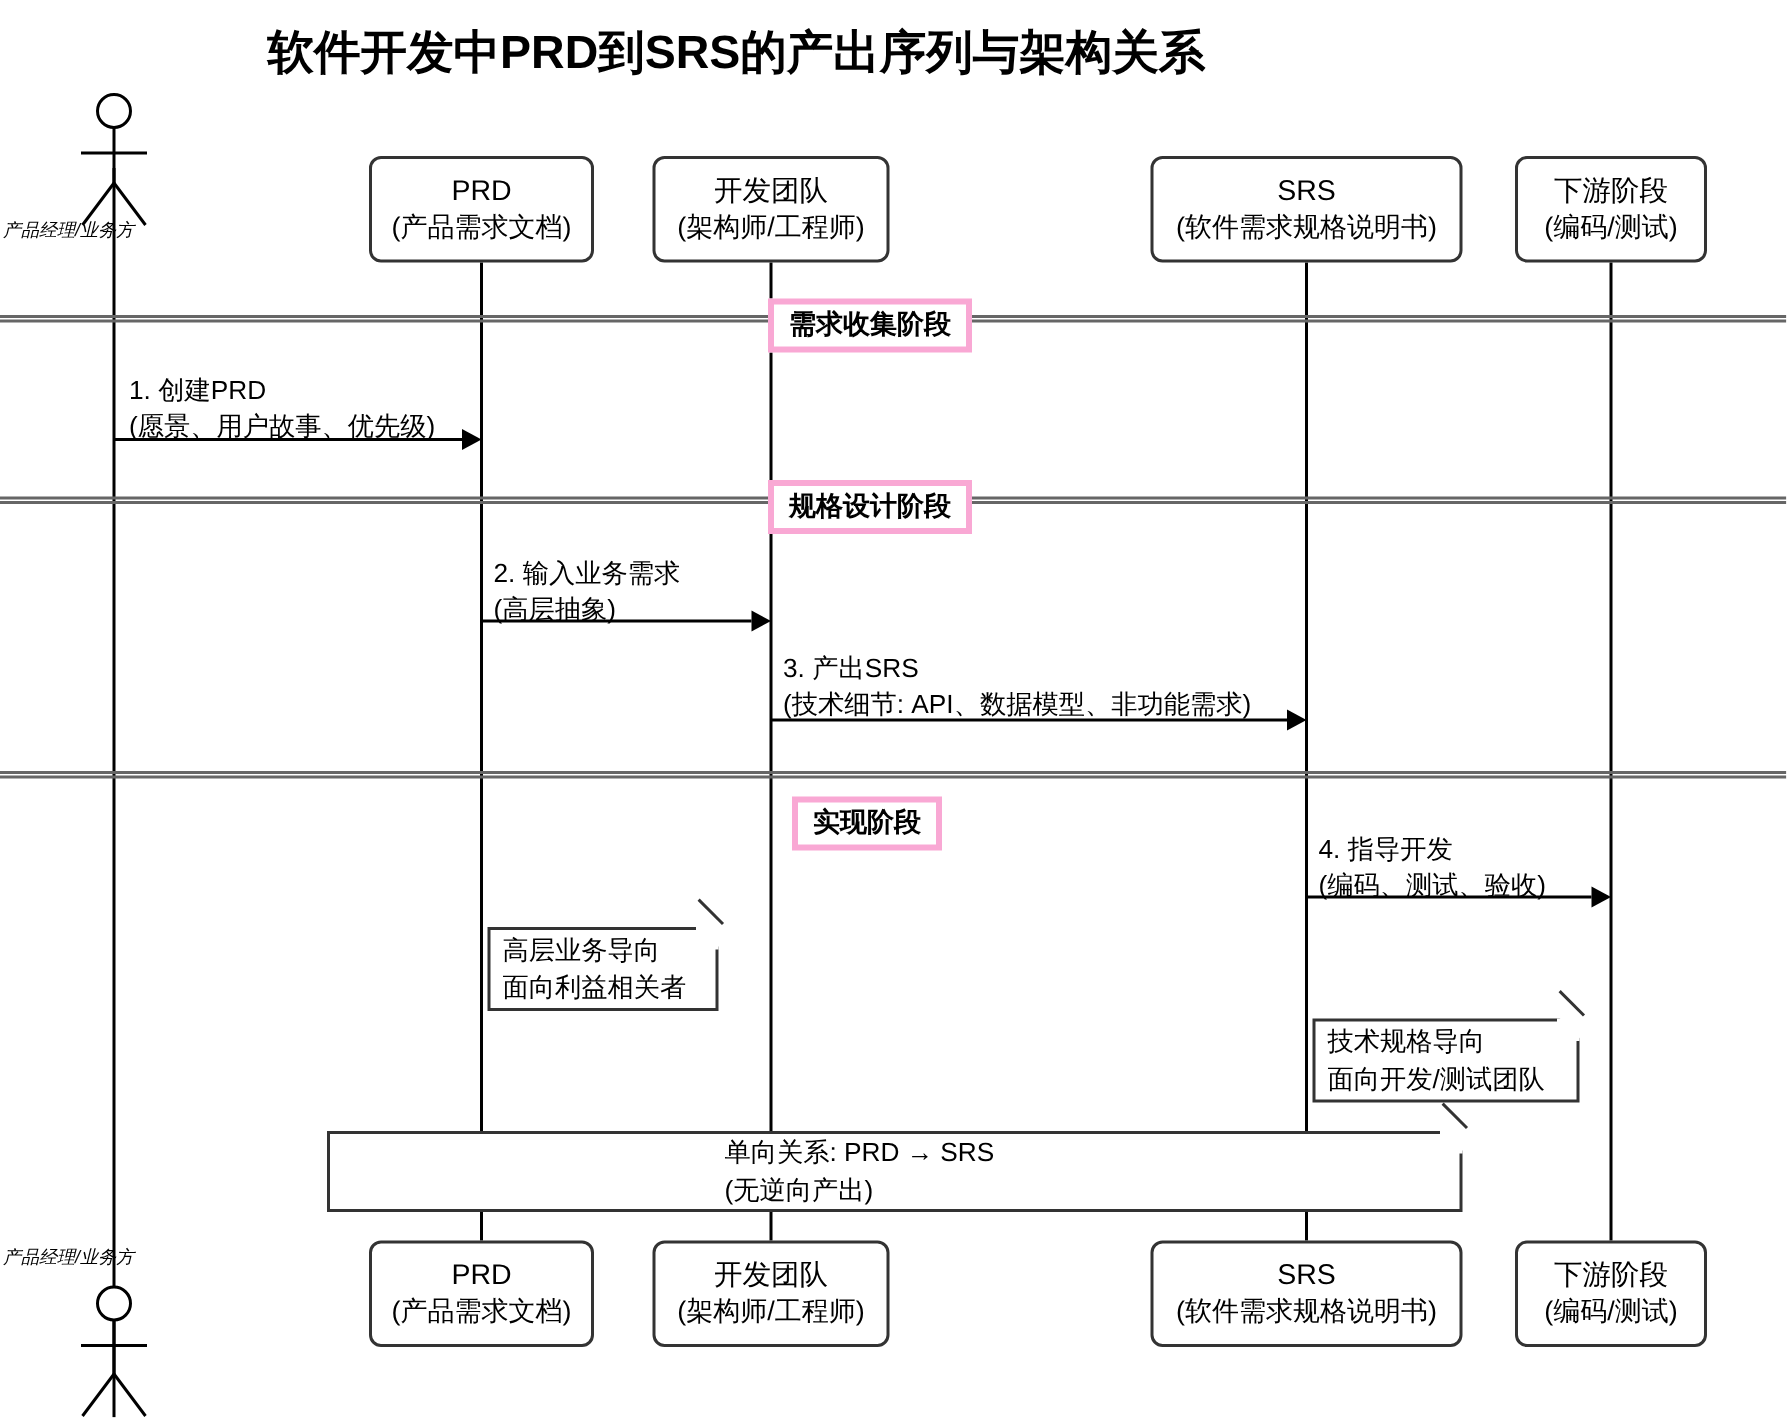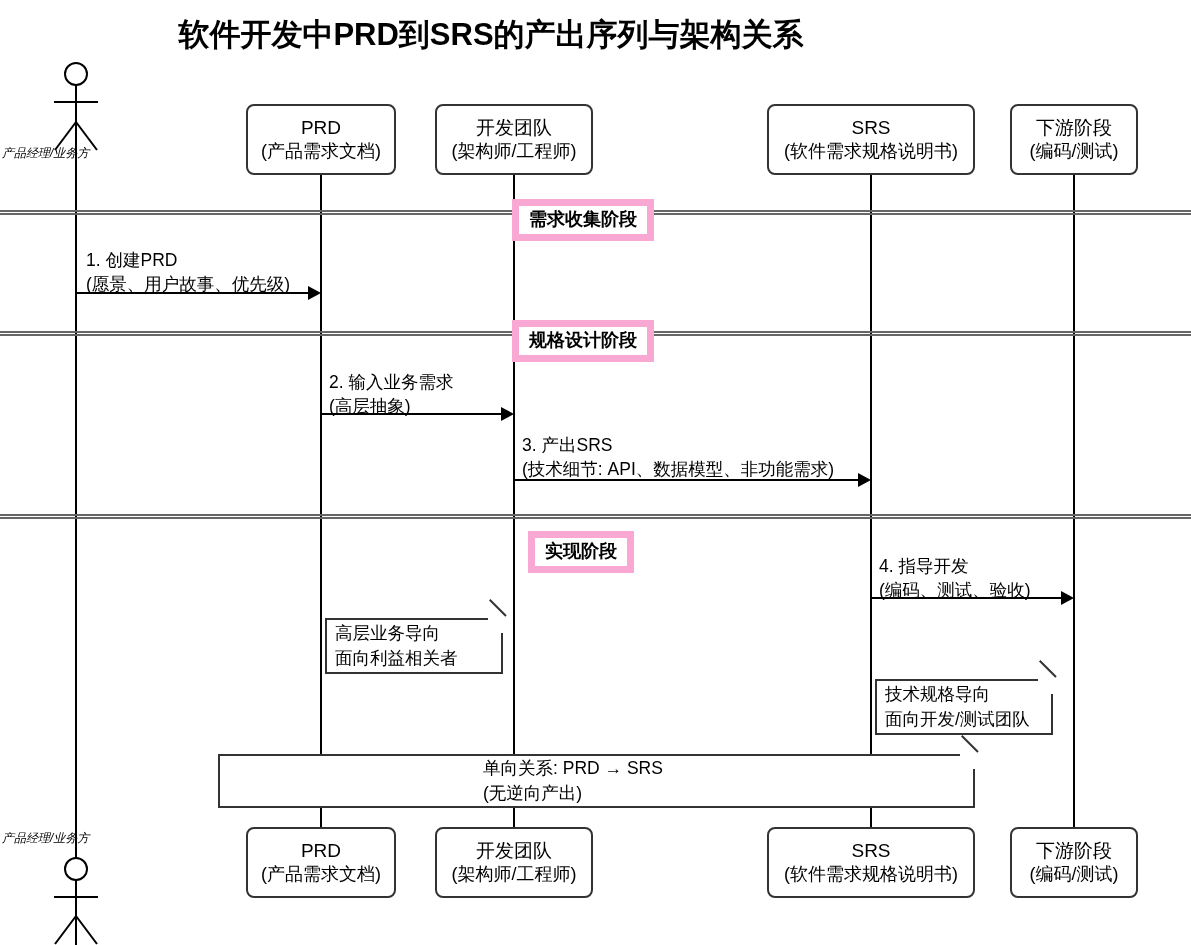--- a/index.html
+++ b/index.html
@@ -73,21 +73,21 @@
     width: 1191px;
     height: 5px;
     border-top: 2px solid #666666;
     border-bottom: 2px solid #666666;
     box-sizing: border-box;
     z-index: 4;
   }
   .phase-label {
     position: absolute;
     box-sizing: border-box;
-    border: 7px solid #f9a8d4;
+    border: 4px solid #f9a8d4;
     background: #ffffff;
     font-size: 18px;
     font-weight: bold;
     padding: 3px 10px 4px 10px;
     white-space: nowrap;
     z-index: 8;
     line-height: 1.15;
   }
   
   .msg {
@@ -264,21 +264,21 @@
 
   <div class="msg" style="left:871px; top:597px; width:203px;">
     <div class="msg-line" style="width:190px;"></div>
     <div class="msg-head" style="left:190px;"></div>
   </div>
   <div class="msg-text" style="left:879px; top:555px;">
     <div>4. 指导开发</div>
     <div>(编码、测试、验收)</div>
   </div>
 
-  <div class="note" style="left:325px; top:618px; width:178px; height:56px;">
+  <div class="note" style="left:325px; top:618px; width:154px; height:56px;">
     <div class="note-body"></div>
     <div class="note-fold"></div>
     <div class="note-text left">
       <div>高层业务导向</div>
       <div>面向利益相关者</div>
     </div>
   </div>
 
   <div class="note" style="left:875px; top:679px; width:178px; height:56px;">
     <div class="note-body"></div>

